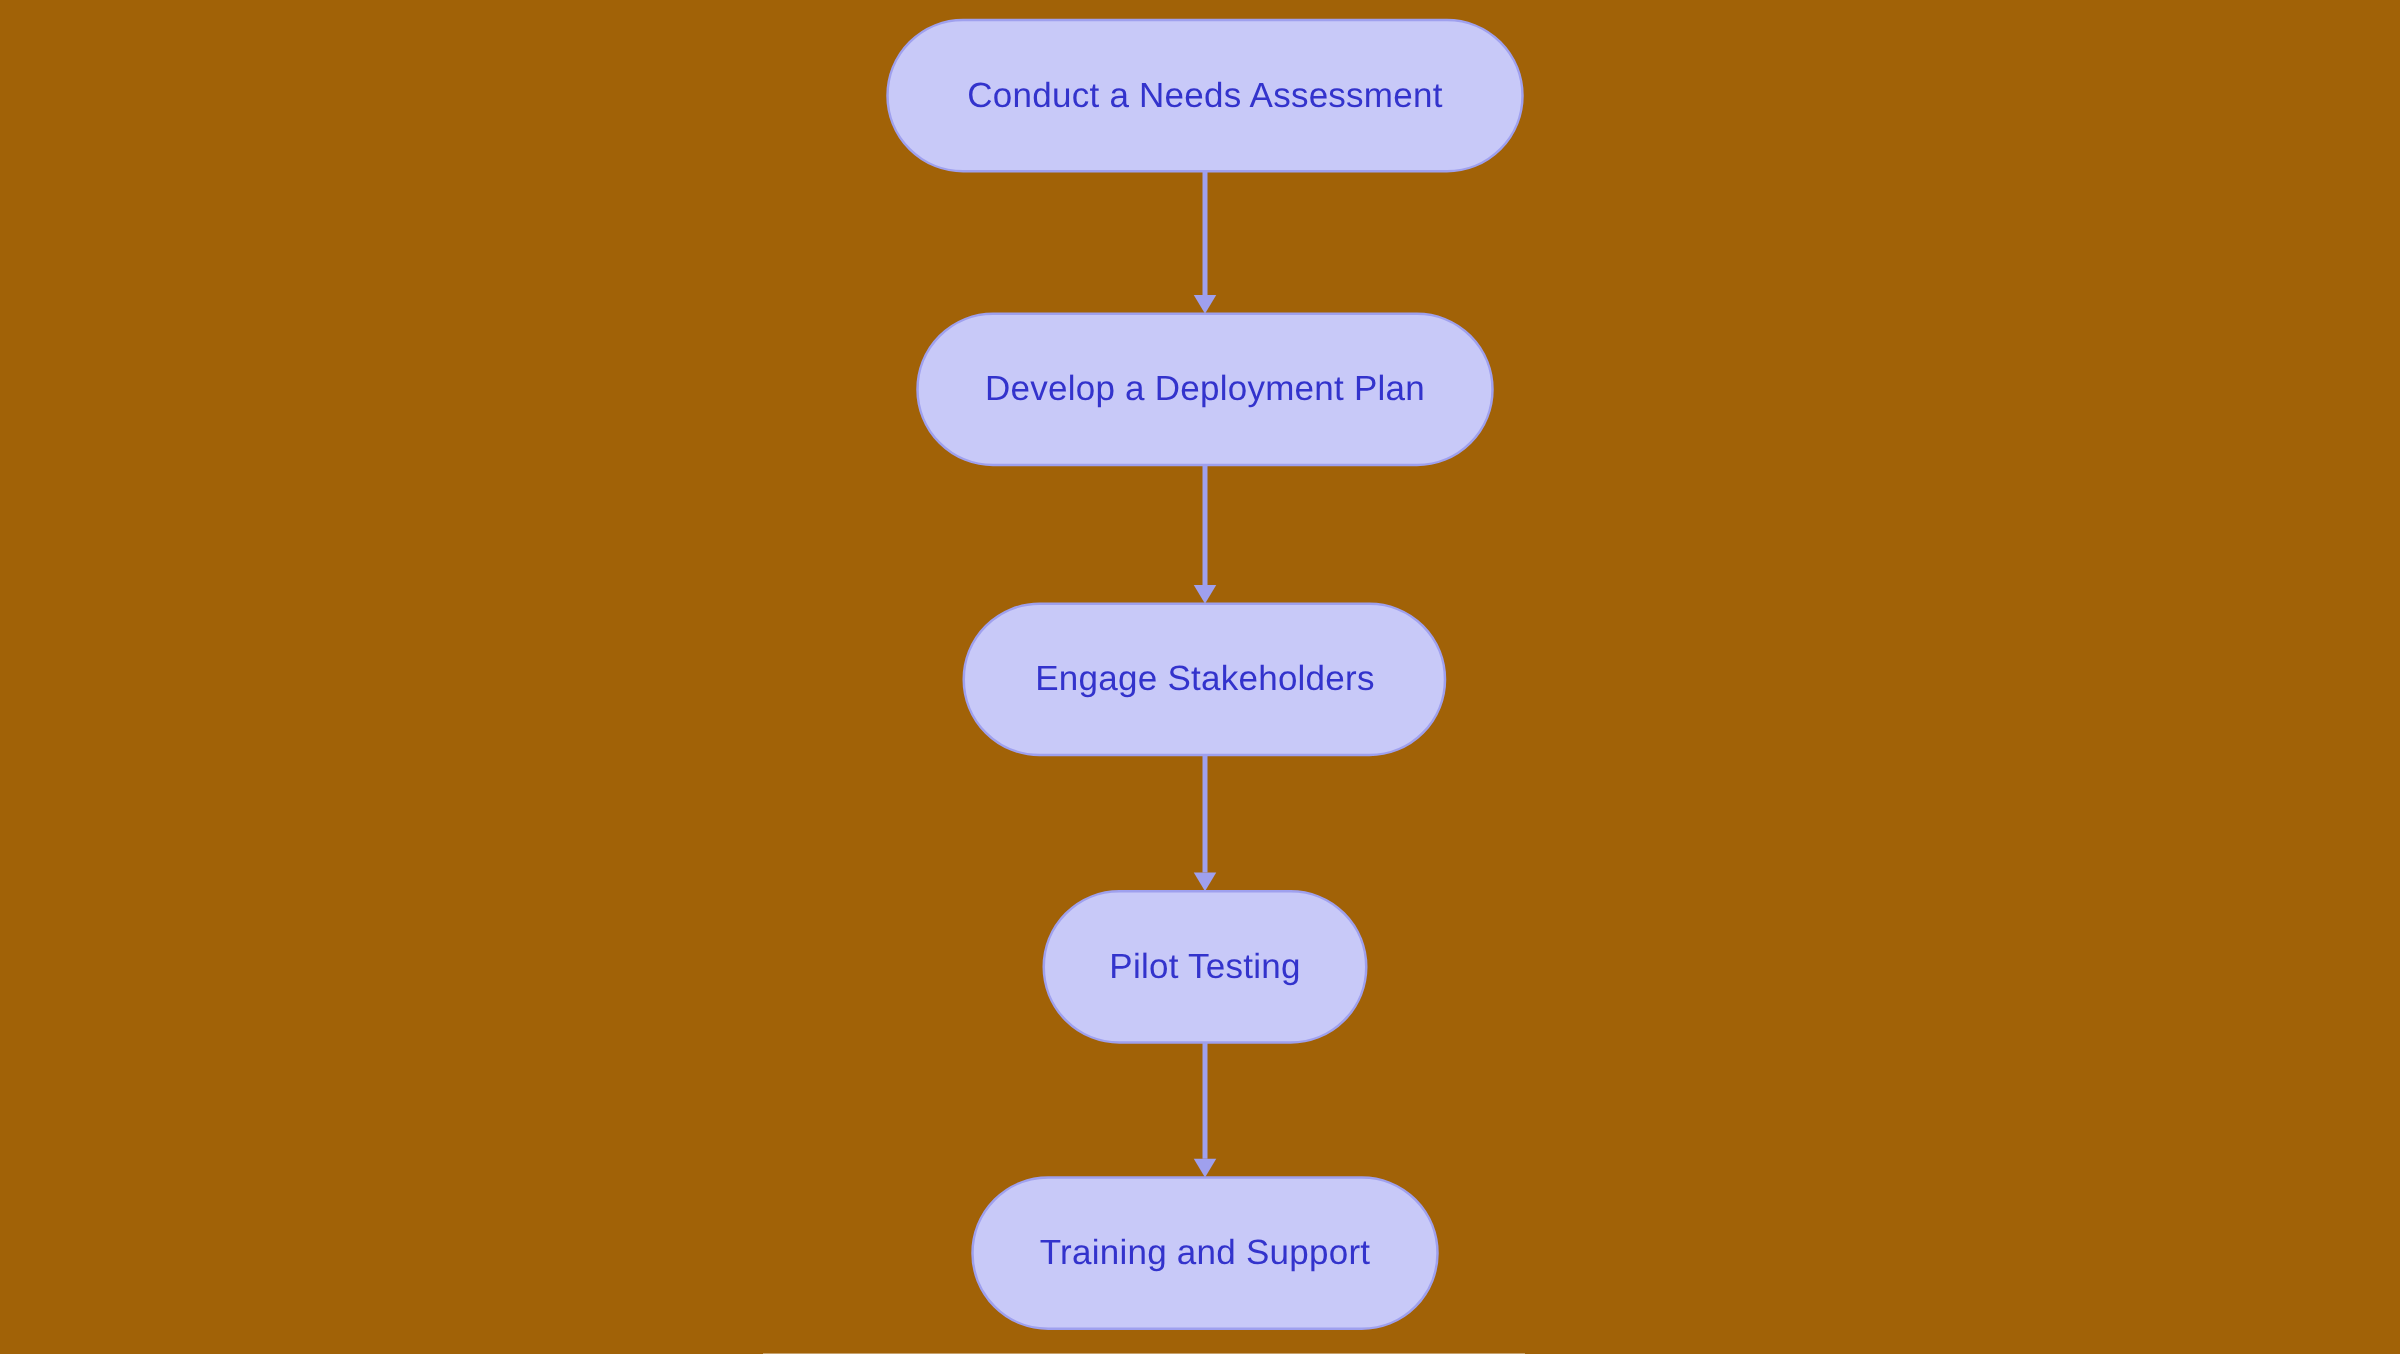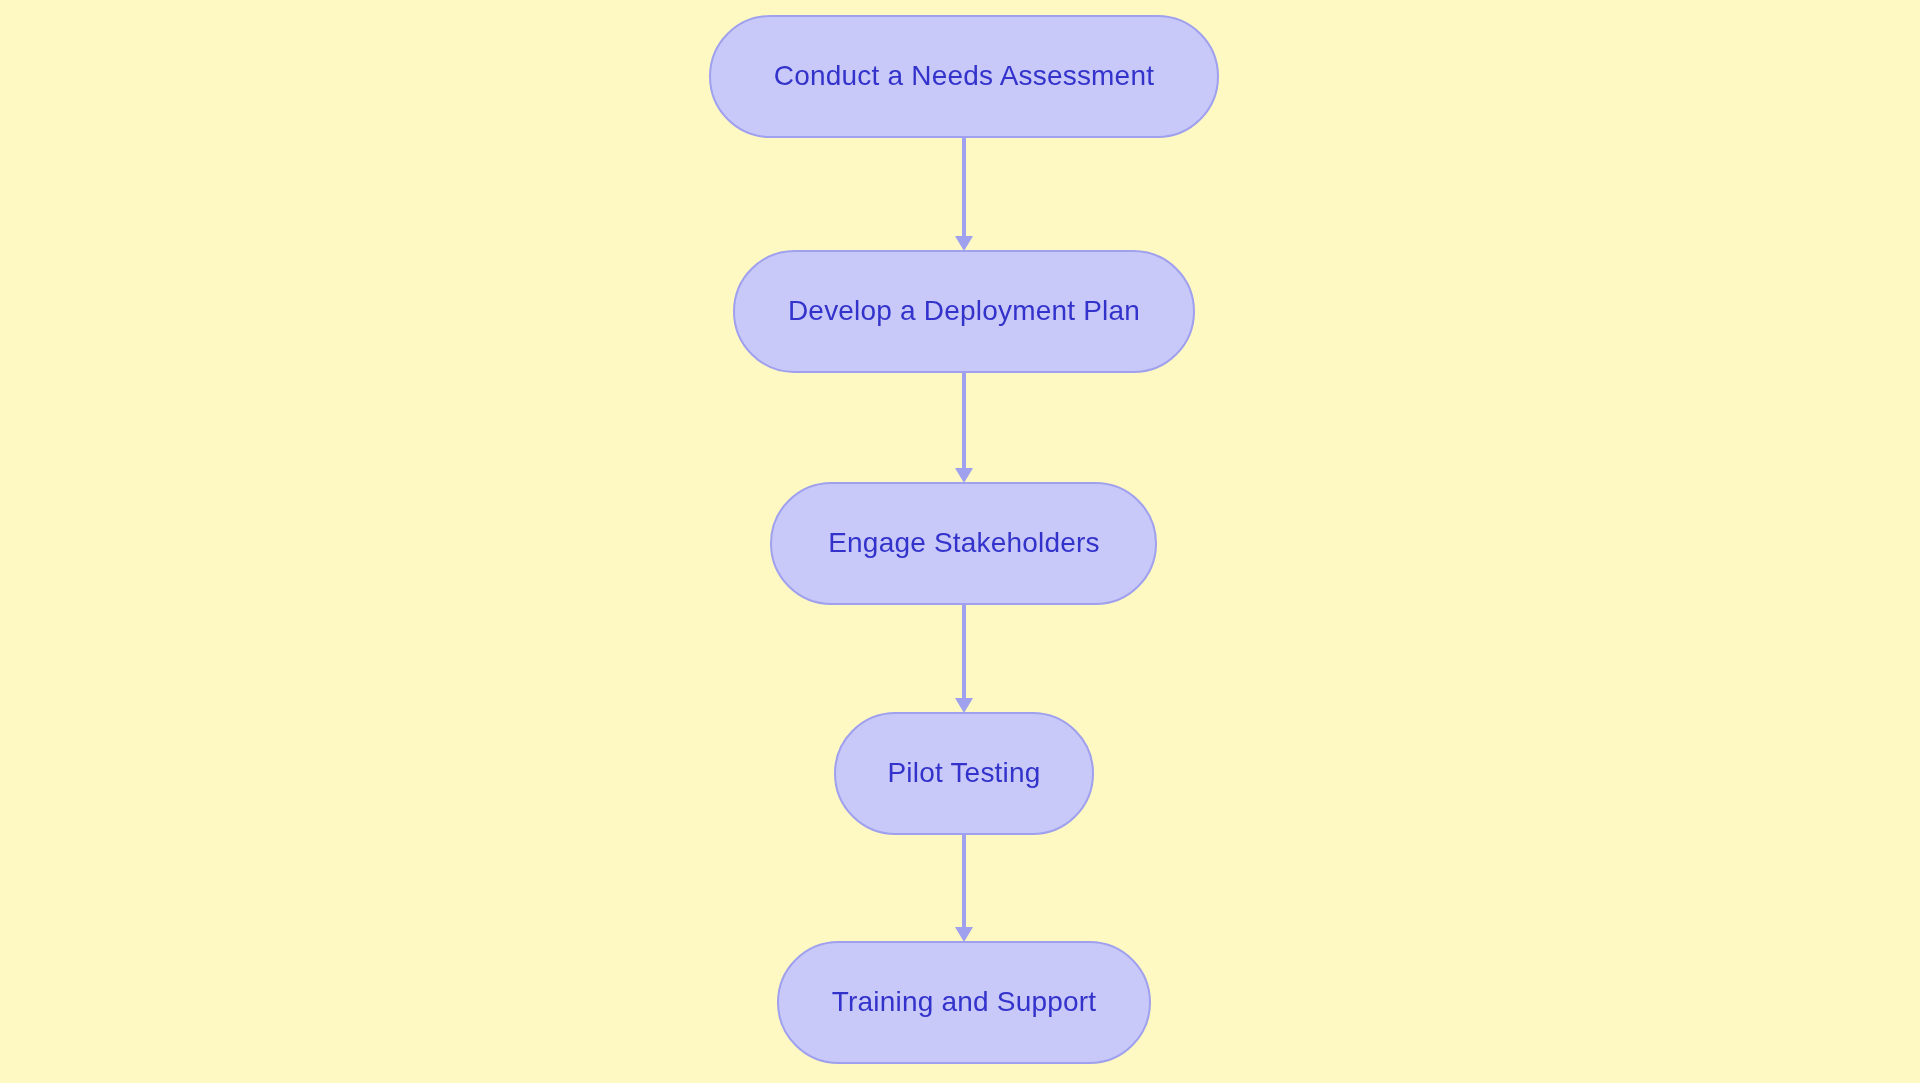--- a/index.html
+++ b/index.html
@@ -8,21 +8,21 @@
     padding: 0;
     background: #FFFFFF;
   }
   body {
     font-family: "Liberation Sans", sans-serif;
   }
   #canvas {
     position: relative;
     width: 1920px;
     height: 1083px;
-    background: #fef9c3;
+    background: #a16207;
     overflow: hidden;
   }
   #flow-svg {
     position: absolute;
     left: 0;
     top: 0;
     width: 1920px;
     height: 1083px;
     display: block;
   }

